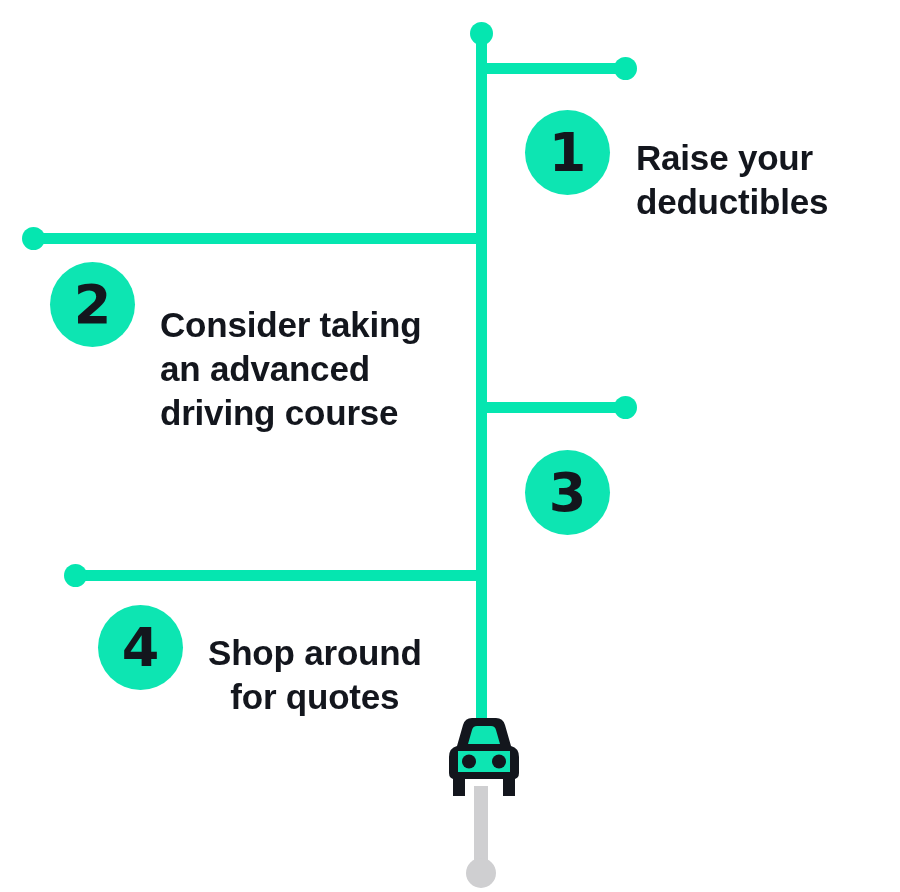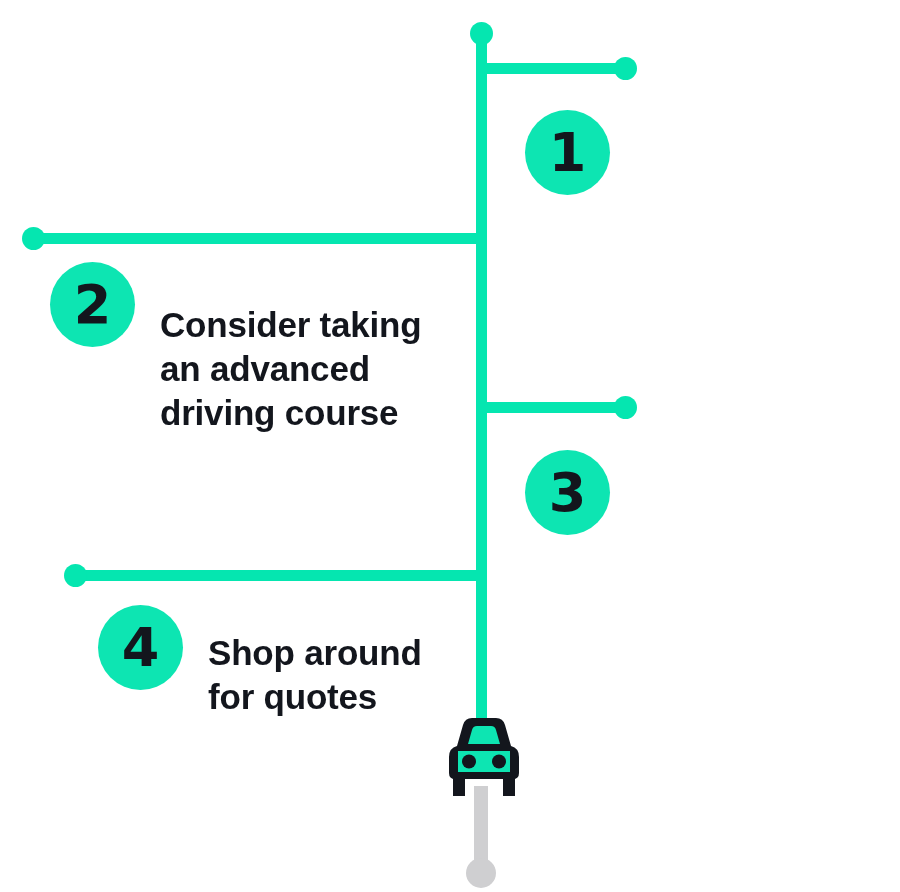--- a/index.html
+++ b/index.html
@@ -100,21 +100,21 @@
   .step-1 { left: 525px; top: 110px; }
   .step-1 .step-text { margin-left: 26px; margin-top: 26px; }
 
   .step-2 { left: 50px; top: 262px; }
   .step-2 .step-text { margin-left: 25px; margin-top: 41px; }
 
   .step-3 { left: 525px; top: 450px; }
   .step-3 .step-text { margin-left: 26px; margin-top: 26px; }
 
   .step-4 { left: 98px; top: 605px; }
-  .step-4 .step-text { margin-left: 25px; margin-top: 26px; }
+  .step-4 .step-text { margin-left: 25px; margin-top: 26px; text-align: center; }
 
   
   .car-wrap {
     position: absolute;
     left: 441px;
     top: 716px;
     width: 86px;
     height: 82px;
   }
   .car-wrap svg { display: block; }
@@ -153,20 +153,22 @@
   <div class="branch-dot branch-2-dot"></div>
 
   <div class="branch branch-3"></div>
   <div class="branch-dot branch-3-dot"></div>
 
   <div class="branch branch-4"></div>
   <div class="branch-dot branch-4-dot"></div>
 
   <div class="step step-1">
     <div class="step-badge">1</div>
+    <div class="step-text">Raise your
+deductibles</div>
   </div>
 
   <div class="step step-2">
     <div class="step-badge">2</div>
     <div class="step-text">Consider taking
 an advanced
 driving course</div>
   </div>
 
   <div class="step step-3">

